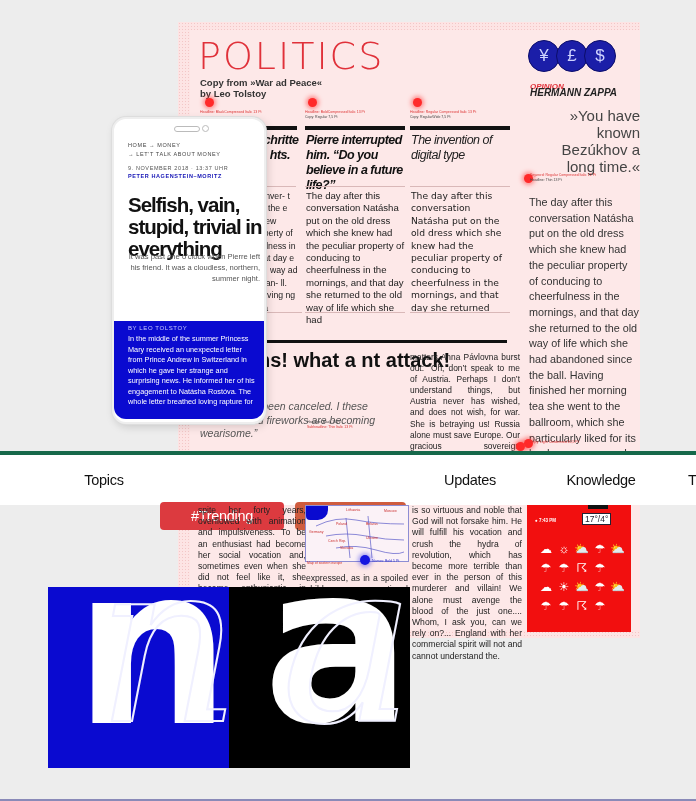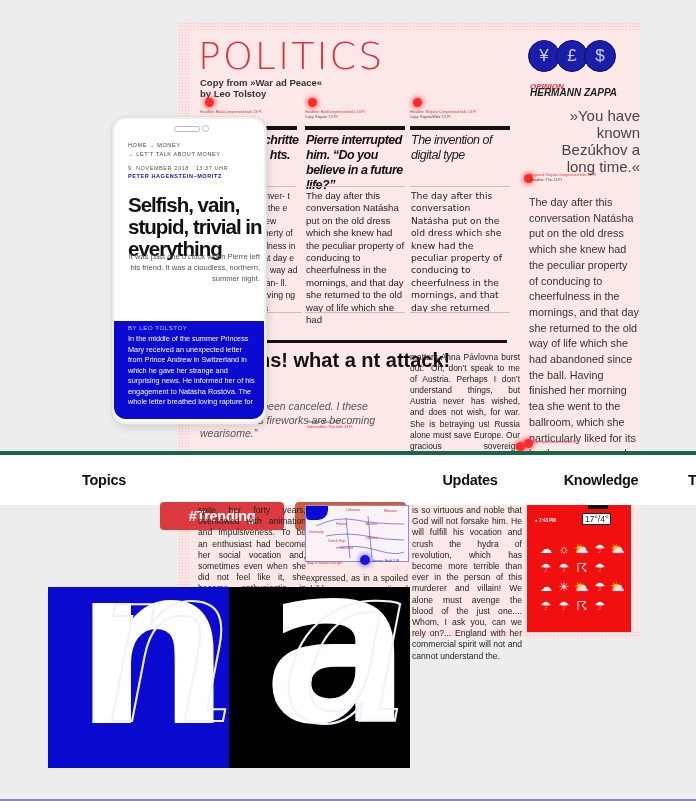--- a/index.html
+++ b/index.html
@@ -49,21 +49,21 @@
   .author { position:absolute; left:14px; top:54px; font-size:5.5px; letter-spacing:0.6px; color:#1212b5; font-weight:bold; }
   .phone-title { position:absolute; left:14px; top:75px; width:134px; font-size:20.5px; line-height:22px; font-weight:bold; color:#111; letter-spacing:-1px; }
   .phone-lede { position:absolute; left:14px; top:132px; width:132px; font-size:7.6px; line-height:11px; color:#555;text-align:right; }
   .phone-blue { position:absolute; left:0; top:202px; width:150px; height:98px; background:#0a0ad0; border-radius:0 0 12px 12px; }
   .phone-blue .by { position:absolute; left:14px; top:4px; font-size:6px; letter-spacing:0.6px; color:#c8c8ff; }
   .phone-blue .txt { position:absolute; left:14px; top:13px; width:130px; font-size:7.3px; line-height:10.5px; color:#fff; }
 
   
   .nav-top-line { position:absolute; left:0; top:451px; width:696px; height:4px; background:#16684a; }
   .nav { position:absolute; left:0; top:455px; width:696px; height:50px; background:#fff; }
-  .nav-item { position:absolute; top:11px; height:28px; line-height:28px; font-size:14.5px; font-weight:bold; color:#111; letter-spacing:-0.3px; text-align:center; }
+  .nav-item { position:absolute; top:11px; height:28px; line-height:28px; font-size:14.5px; font-weight:normal; color:#111; letter-spacing:-0.3px; text-align:center; }
   .nav-pill { border-radius:4px; color:#fff;margin-top:36px; }
 
   
   .low-body1 { position:absolute; left:198px; top:505px; width:108px; font-size:8.6px; line-height:11.2px; color:#222; text-align:justify; }
   .low-body2 { position:absolute; left:306px; top:573px; width:102px; font-size:8.6px; line-height:11.2px; color:#222; text-align:justify; }
   .low-body3 { position:absolute; left:412px; top:505px; width:110px; font-size:8.6px; line-height:11.2px; color:#222; text-align:justify; }
   .map { position:absolute; left:305px; top:505px; width:102px; height:55px; background:#fbf2f7; border:1px solid #8d8dd4; overflow:hidden; }
   .map .blob { position:absolute; left:0; top:0; width:22px; height:14px; background:#0a0ad0; border-radius:0 0 10px 4px; }
   .map .c { position:absolute; font-size:3.5px; color:#c33; }
   .map-cap { position:absolute; left:307px; top:561px; font-size:3.5px; color:#c33; }

